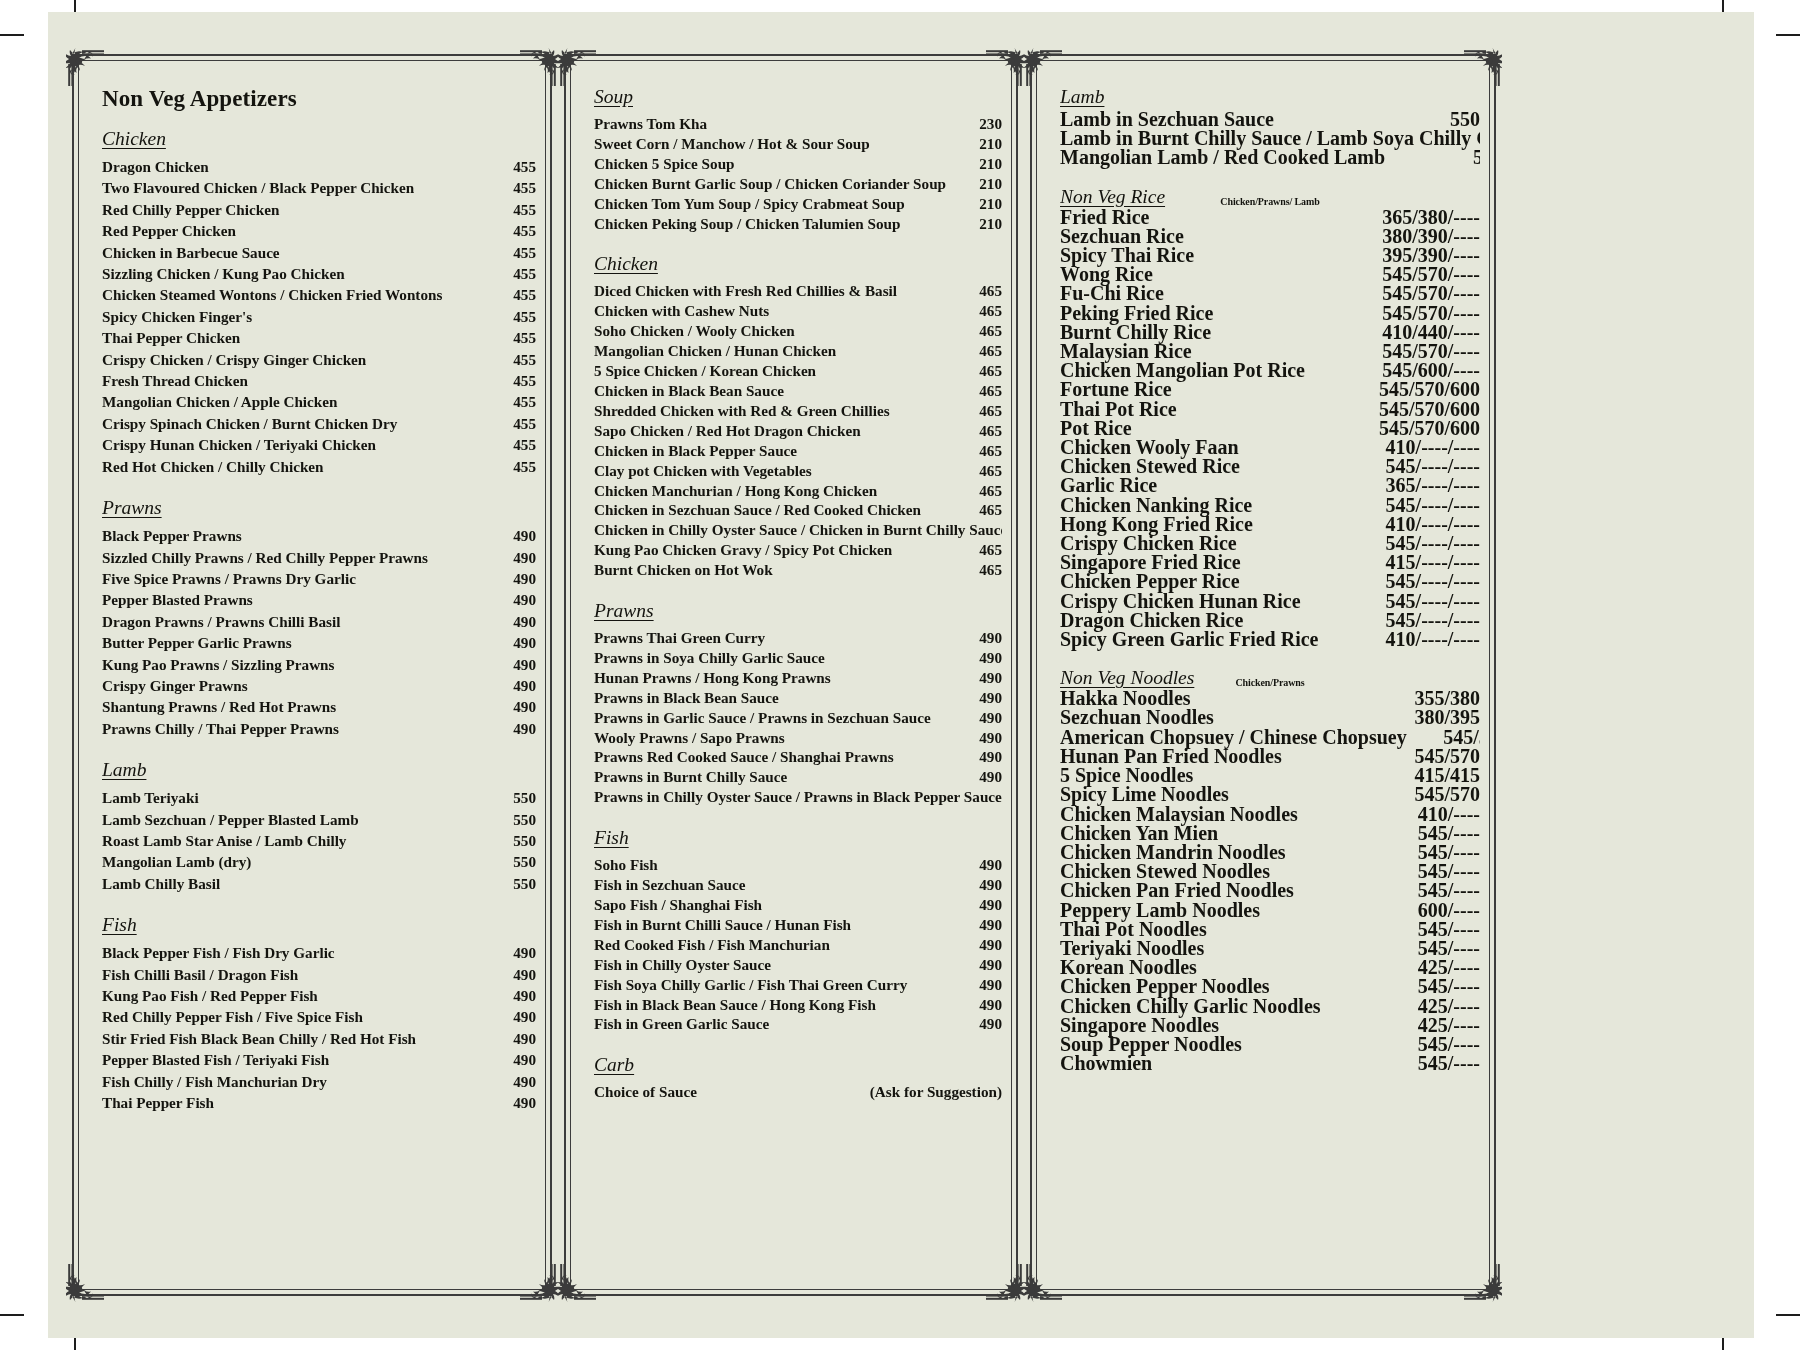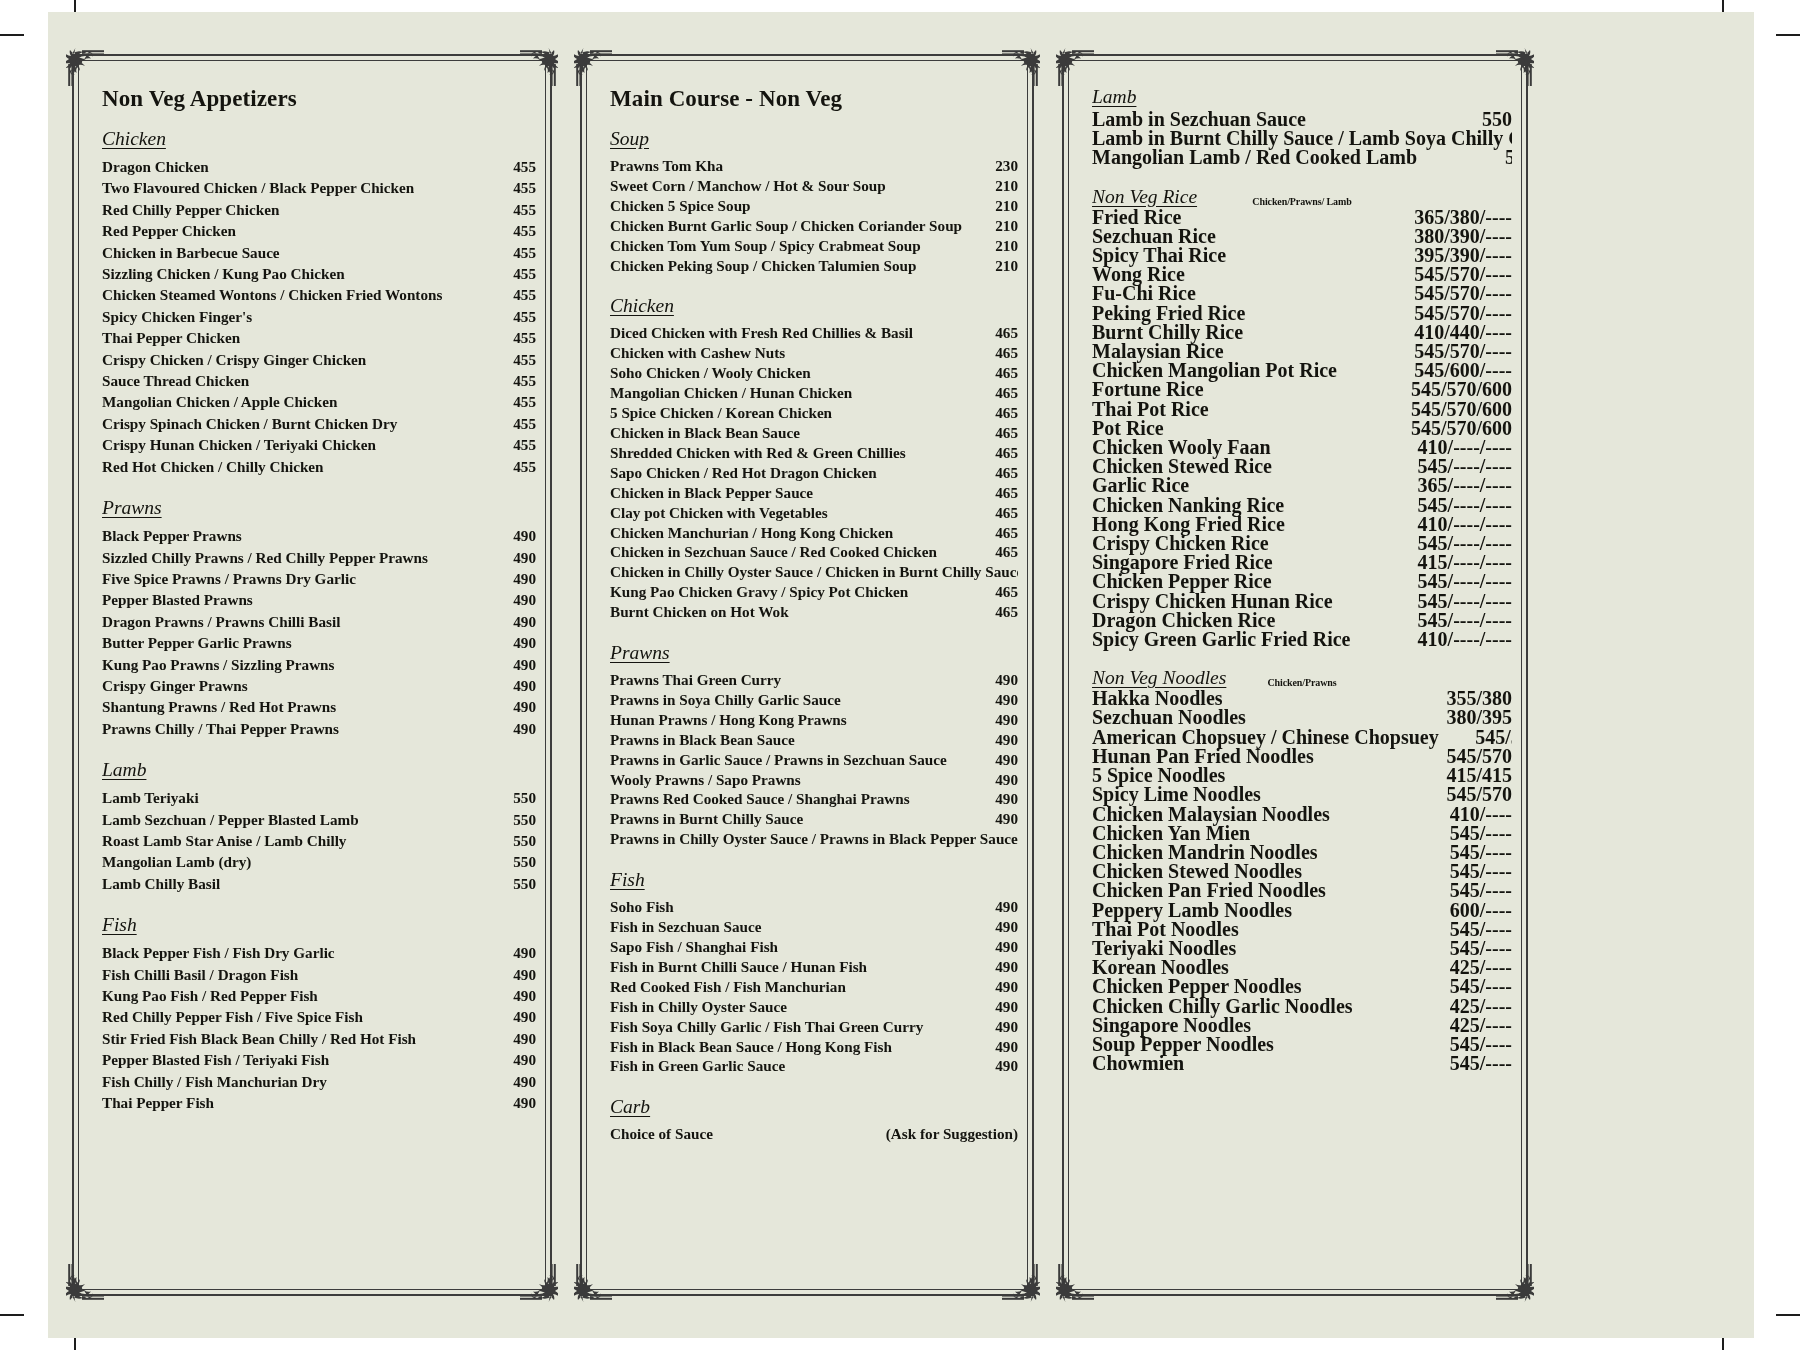--- a/index.html
+++ b/index.html
@@ -37,21 +37,20 @@
   }
 
   
   .panels {
     position: absolute;
     left: 18px;
     top: 22px;
     width: 1670px;
     height: 1282px;
     display: flex;
-    gap: 16px;
   }
   .panel {
     position: relative;
     flex: 0 0 auto;
     box-sizing: border-box;
   }
   .panel.p1 { width: 492px; }
   .panel.p2 { width: 466px; }
   .panel.p3 { width: 478px; }
 
@@ -250,21 +249,21 @@
             </div><div class="row">
               <span class="nm">Spicy Chicken Finger's</span>
               <span class="pr">455</span>
             </div><div class="row">
               <span class="nm">Thai Pepper Chicken</span>
               <span class="pr">455</span>
             </div><div class="row">
               <span class="nm">Crispy Chicken / Crispy Ginger Chicken</span>
               <span class="pr">455</span>
             </div><div class="row">
-              <span class="nm">Sauce Thread Chicken</span>
+              <span class="nm">Fresh Thread Chicken</span>
               <span class="pr">455</span>
             </div><div class="row">
               <span class="nm">Mangolian Chicken / Apple Chicken</span>
               <span class="pr">455</span>
             </div><div class="row">
               <span class="nm">Crispy Spinach Chicken  / Burnt Chicken Dry</span>
               <span class="pr">455</span>
             </div><div class="row">
               <span class="nm">Crispy Hunan Chicken / Teriyaki Chicken</span>
               <span class="pr">455</span>
@@ -407,21 +406,20 @@
       <rect x="2.2" y="16" width="2" height="22"></rect>
       <rect x="5.4" y="16" width="1.1" height="22"></rect>
       <rect x="16" y="2.2" width="22" height="2"></rect>
       <rect x="16" y="5.4" width="22" height="1.1"></rect>
       <path d="M3.2 16 q0 3 1.4 4 q1.2-1 1.2-4 z"></path>
       <path d="M16 3.2 q3 0 4 1.4 q-1 1.2-4 1.2 z"></path>
     </g>
   </svg>
 </div>
         <div class="content">
-          <div class="panel-title">Main Course - Non Veg</div>
           <div class="section"><div class="sec-head">Soup</div><div class="row">
               <span class="nm">Prawns Tom Kha</span>
               <span class="pr">230</span>
             </div><div class="row">
               <span class="nm">Sweet Corn / Manchow / Hot &amp; Sour Soup</span>
               <span class="pr">210</span>
             </div><div class="row">
               <span class="nm">Chicken 5 Spice Soup</span>
               <span class="pr">210</span>
             </div><div class="row">

